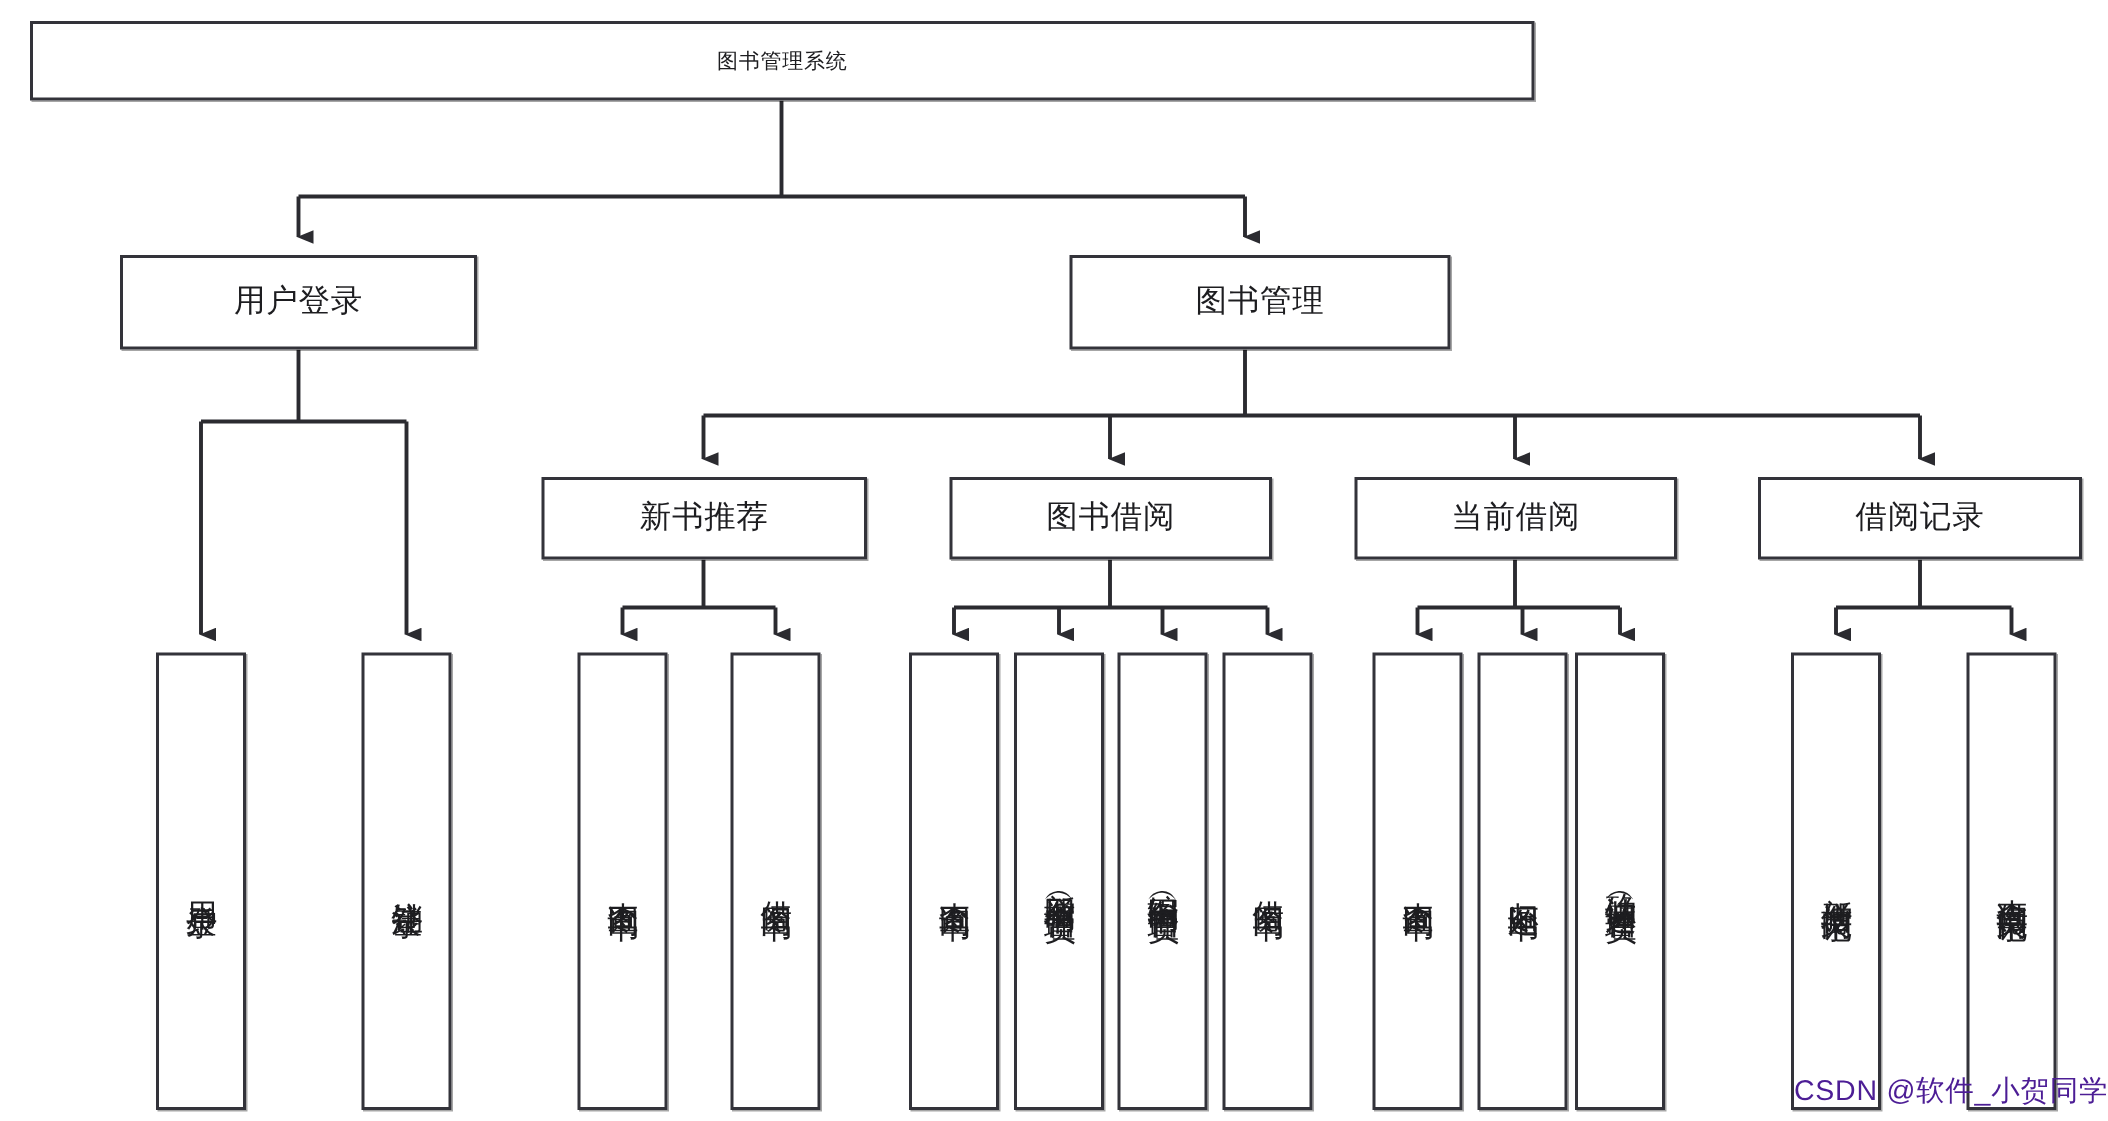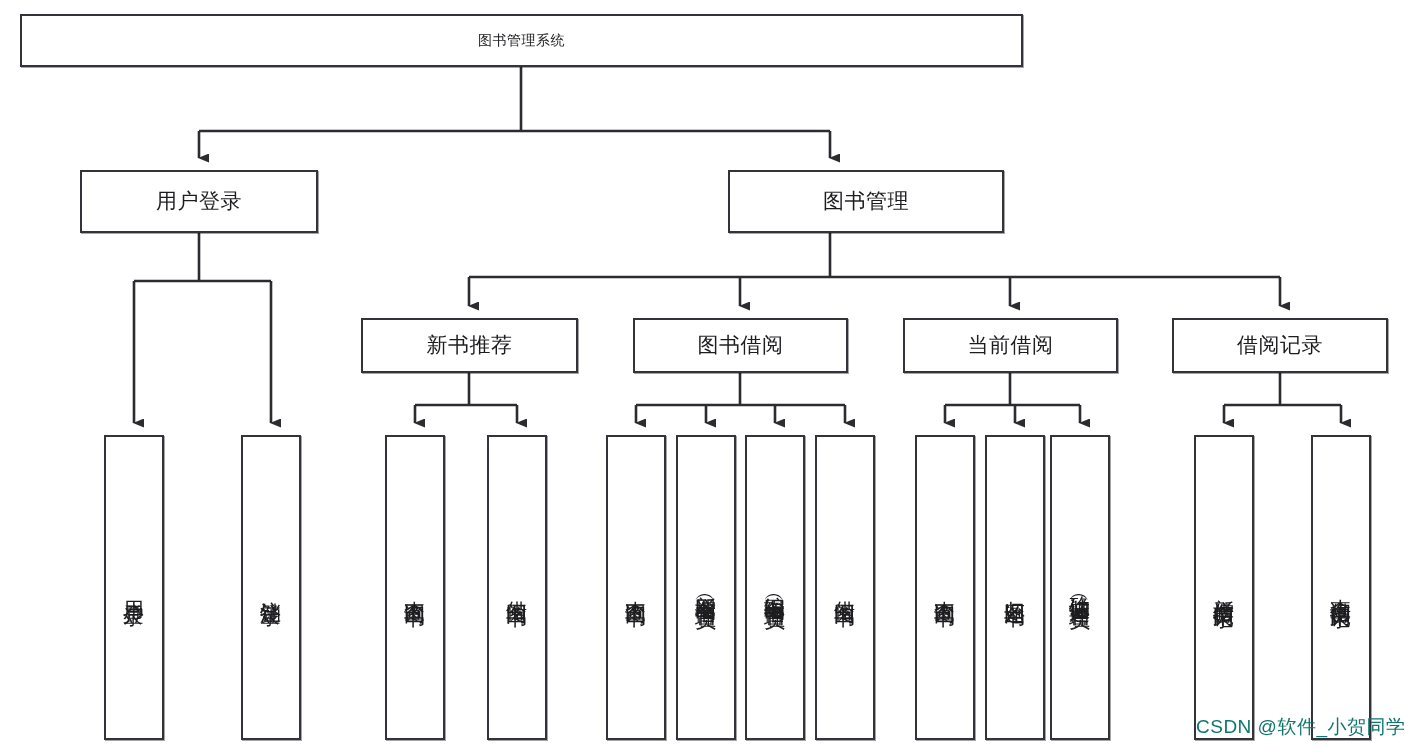--- a/index.html
+++ b/index.html
@@ -62,21 +62,21 @@
     letter-spacing: 2px;
     line-height: 1.0;
     white-space: nowrap;
     max-height: 290px;
   }
   #watermark {
     position: absolute;
     left: 1196px;
     top: 714px;
     font-size: 19px;
-    color: #0f766e;
+    color: #4c1d95;
     white-space: nowrap;
     letter-spacing: 0.5px;
     pointer-events: none;
     text-align: right;
   }
 </style>
 </head>
 <body>
 
 <div id="canvas">
@@ -131,21 +131,21 @@
     </g>
   </svg>
 
   <div class="node root" style="left:20px; top:14px; width:1003px; height:53px;">
     <span class="label">图书管理系统</span>
   </div>
 
   <div class="node lvl2" style="left:80px; top:170px; width:238px; height:63px;">
     <span class="label">用户登录</span>
   </div>
-  <div class="node lvl2" style="left:728px; top:170px; width:276px; height:63px;">
+  <div class="node lvl2" style="left:713px; top:170px; width:254px; height:63px;">
     <span class="label">图书管理</span>
   </div>
 
   <div class="node lvl3" style="left:633px; top:318px; width:215px; height:55px;">
     <span class="label">图书借阅</span>
   </div>
   <div class="node lvl3" style="left:361px; top:318px; width:217px; height:55px;">
     <span class="label">新书推荐</span>
   </div>
   <div class="node lvl3" style="left:1172px; top:318px; width:216px; height:55px;">

